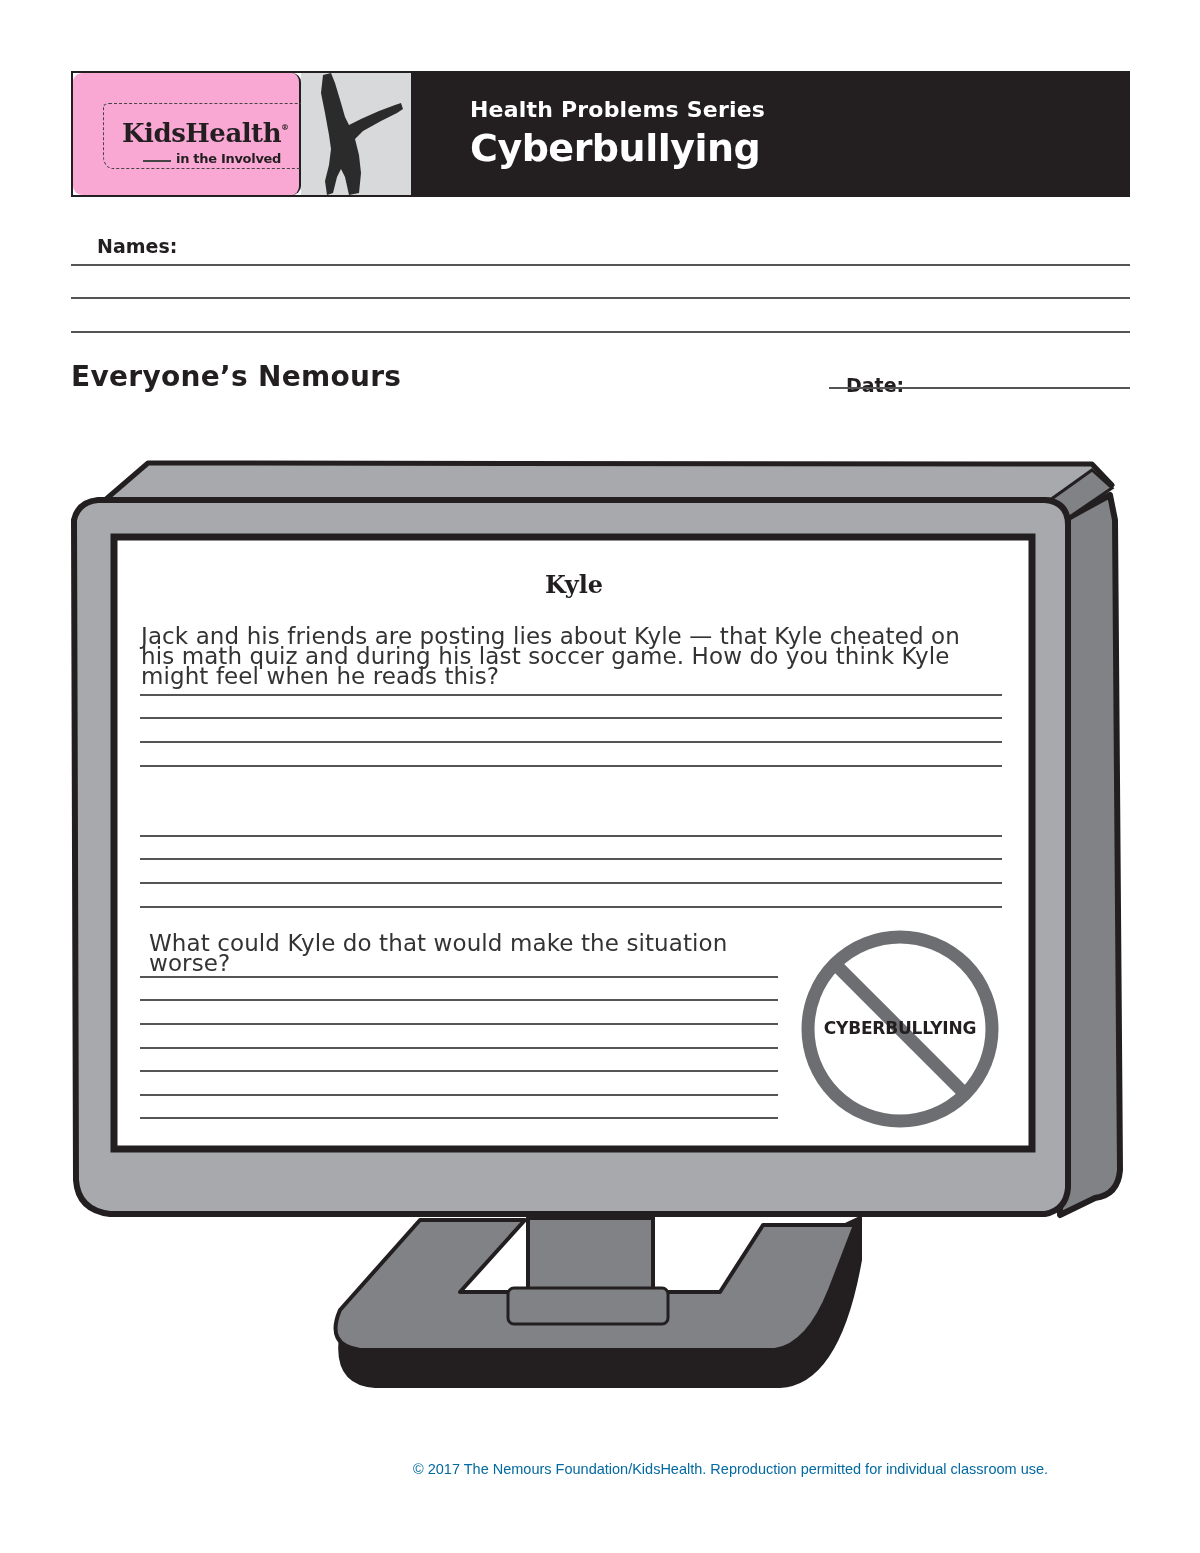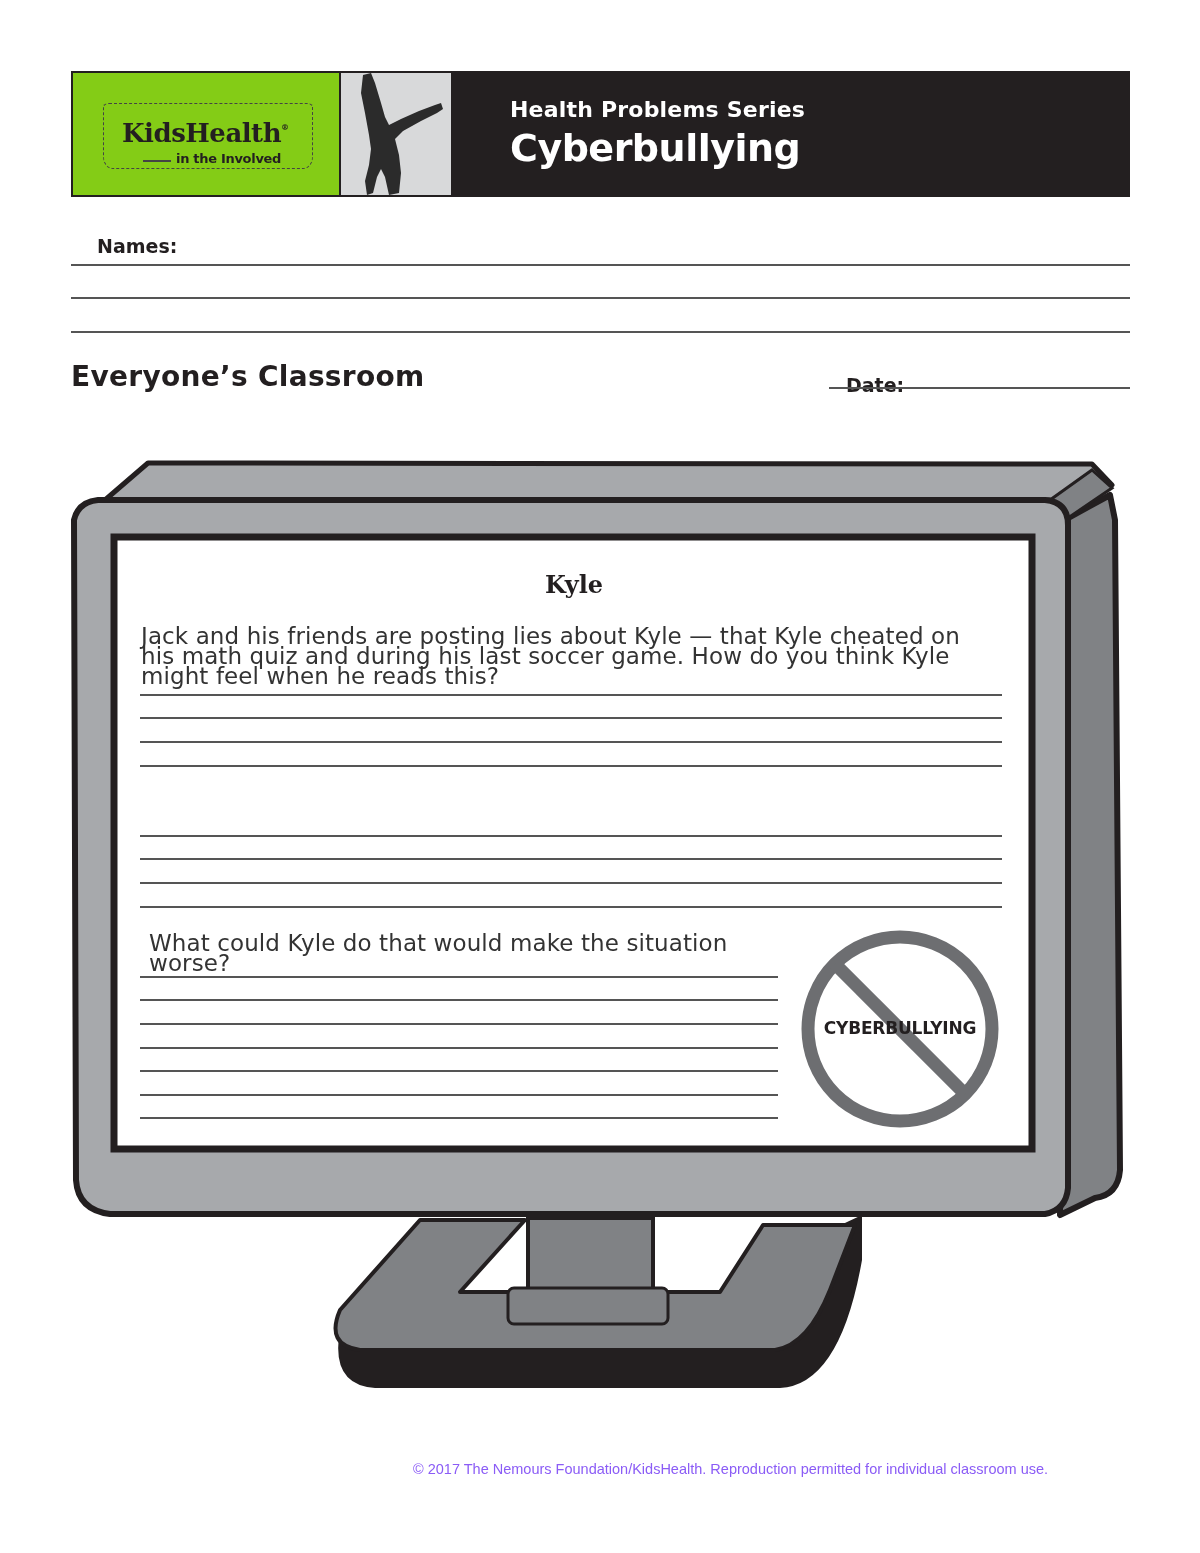--- a/index.html
+++ b/index.html
@@ -1,21 +1,21 @@
 <!DOCTYPE html>
 <html><head>
 <meta charset="utf-8">
 <style>
   * { margin: 0; padding: 0; box-sizing: border-box; }
   html, body { width: 1200px; height: 1553px; background: #ffffff; overflow: hidden; }
   body { position: relative; font-family: "DejaVu Sans", sans-serif; color: #231f20; }
 
   
   .banner { position: absolute; left: 71px; top: 71px; width: 1059px; height: 126px; border: 2px solid #231f20; display: flex; }
-  .logo-box { width: 268px; height: 100%; background: #84cc16; border-right: 2px solid #231f20; position: relative; }
+  .logo-box { width: 228px; height: 100%; background: #f9a8d4; border-right: 2px solid #231f20; position: relative; border-radius: 9px; }
   .logo-plate { position: absolute; left: 30px; top: 30px; width: 210px; height: 66px; border: 1.5px dashed #444; border-radius: 6px 6px 10px 10px / 4px 4px 12px 12px; }
   .logo-main { position: absolute; left: 49px; top: 45px; font-family: "DejaVu Serif", serif; font-weight: bold; font-size: 26px; letter-spacing: -0.5px; color: #231f20; }
   .logo-main sup { font-size: 8px; vertical-align: top; position: relative; top: 4px; }
   .logo-sub { position: absolute; left: 103px; top: 78px; font-family: "DejaVu Sans", sans-serif; font-weight: bold; font-size: 13px; color: #231f20; letter-spacing: -0.3px; }
   .logo-sub-line { position: absolute; left: 70px; top: 87px; width: 28px; height: 1.5px; background: #444; }
   .figure-box { width: 112px; height: 100%; background: #d8d9da; border-right: 2px solid #231f20; position: relative; overflow: hidden; }
   .title-box { flex: 1; background: #231f20; position: relative; }
   .series-label { position: absolute; left: 57px; top: 24px; color: #ffffff; font-weight: bold; font-size: 22px; letter-spacing: 0.2px; }
   .main-title { position: absolute; left: 57px; top: 53px; color: #fff; font-weight: bold; font-size: 38px; letter-spacing: -0.5px; }
 
@@ -31,21 +31,21 @@
   
   .screen { position: absolute; left: 124px; top: 546px; width: 900px; height: 594px; }
   .kyle-title { position: absolute; left: 0; width: 900px; top: 24px; text-align: center; font-family: "DejaVu Serif", serif; font-weight: bold; font-size: 24px; }
   .prompt { position: absolute; left: 17px; font-size: 23px; color: #333; line-height: 20px; letter-spacing: 0.1px; }
   .wline { position: absolute; left: 16px; height: 1.5px; background: #555; }
 
   
   .sign { position: absolute; left: 673px; top: 380px; width: 206px; height: 206px; }
   .sign-text { position: absolute; left: 673px; top: 472px; width: 206px; text-align: center; font-weight: bold; font-size: 17px; color: #231f20; letter-spacing: -0.2px; }
 
-  .footer { position: absolute; left: 413px; top: 1461px; font-family: "Liberation Sans", sans-serif; font-size: 14.5px; color: #8b5cf6; }
+  .footer { position: absolute; left: 413px; top: 1461px; font-family: "Liberation Sans", sans-serif; font-size: 14.5px; color: #0369a1; }
 </style>
 </head>
 <body>
 
 <div class="banner">
   <div class="logo-box">
     <div class="logo-plate"></div>
     <div class="logo-main"><span>KidsHealth</span><sup>®</sup></div>
     <div class="logo-sub-line"></div>
     <div class="logo-sub">in the Involved</div>
@@ -59,21 +59,21 @@
     <div class="series-label">Health Problems Series</div>
     <div class="main-title">Cyberbullying</div>
   </div>
 </div>
 
 <div class="names-label">Names:</div>
 <div class="rule" style="left:71px; top:264px; width:1059px;"></div>
 <div class="rule" style="left:71px; top:297px; width:1059px;"></div>
 <div class="rule" style="left:71px; top:331px; width:1059px;"></div>
 
-<div class="section-title">Everyone’s Classroom</div>
+<div class="section-title">Everyone’s Nemours</div>
 <div class="date-label">Date:</div>
 <div class="rule" style="left:829px; top:387px; width:301px;"></div>
 
 <svg class="monitor-svg" width="1200" height="1553" viewBox="0 0 1200 1553">
 
   <path d="M340 1330 Q330 1385 375 1388 L780 1388 Q840 1385 862 1260 L862 1215 L830 1230 Q815 1330 770 1345 L345 1345 Z" fill="#231f20"></path>
 
   <path d="M420 1220 L340 1310 Q325 1345 360 1350 L775 1350 Q808 1345 830 1290 L855 1225 L763 1225 L720 1292 L460 1292 L525 1220 Z" fill="#808285" stroke="#231f20" stroke-width="4" stroke-linejoin="round"></path>
 
   <rect x="528" y="1218" width="125" height="72" fill="#808285" stroke="#231f20" stroke-width="4"></rect>

